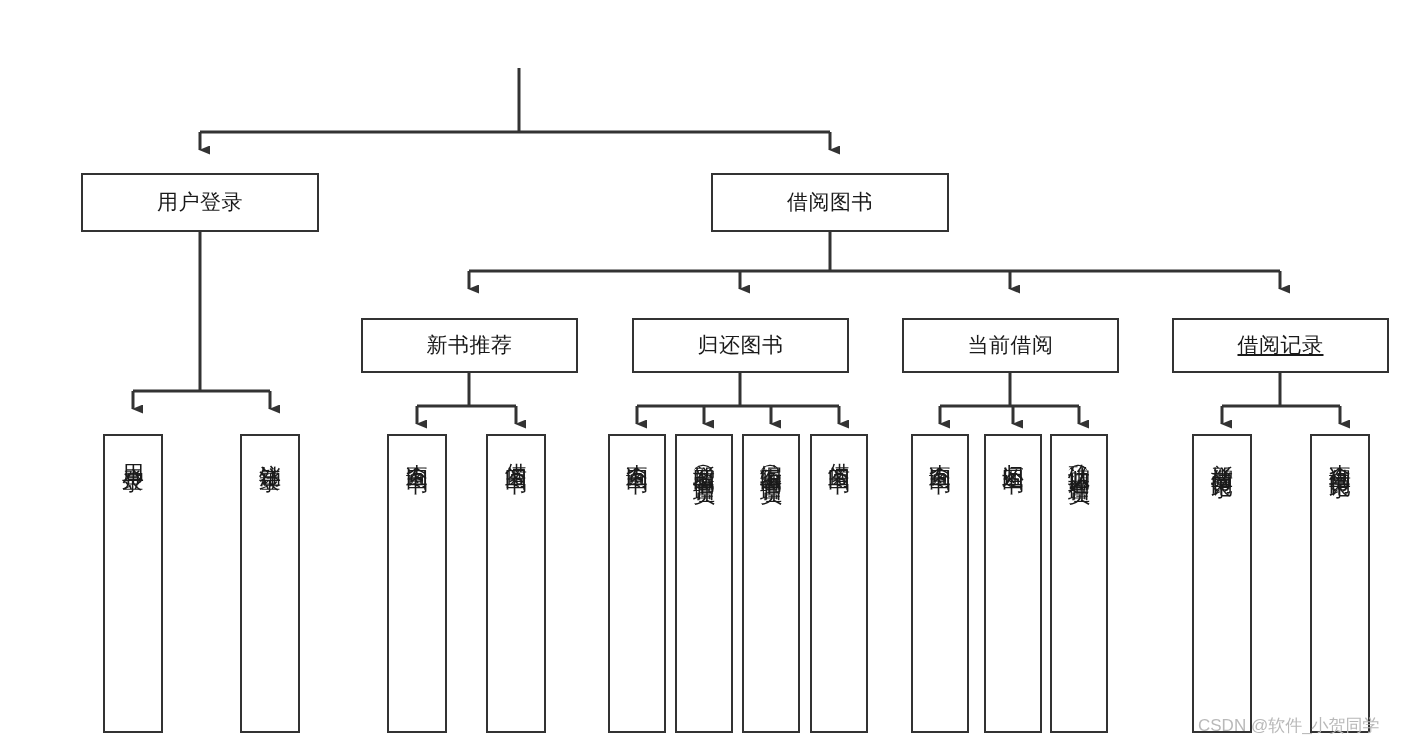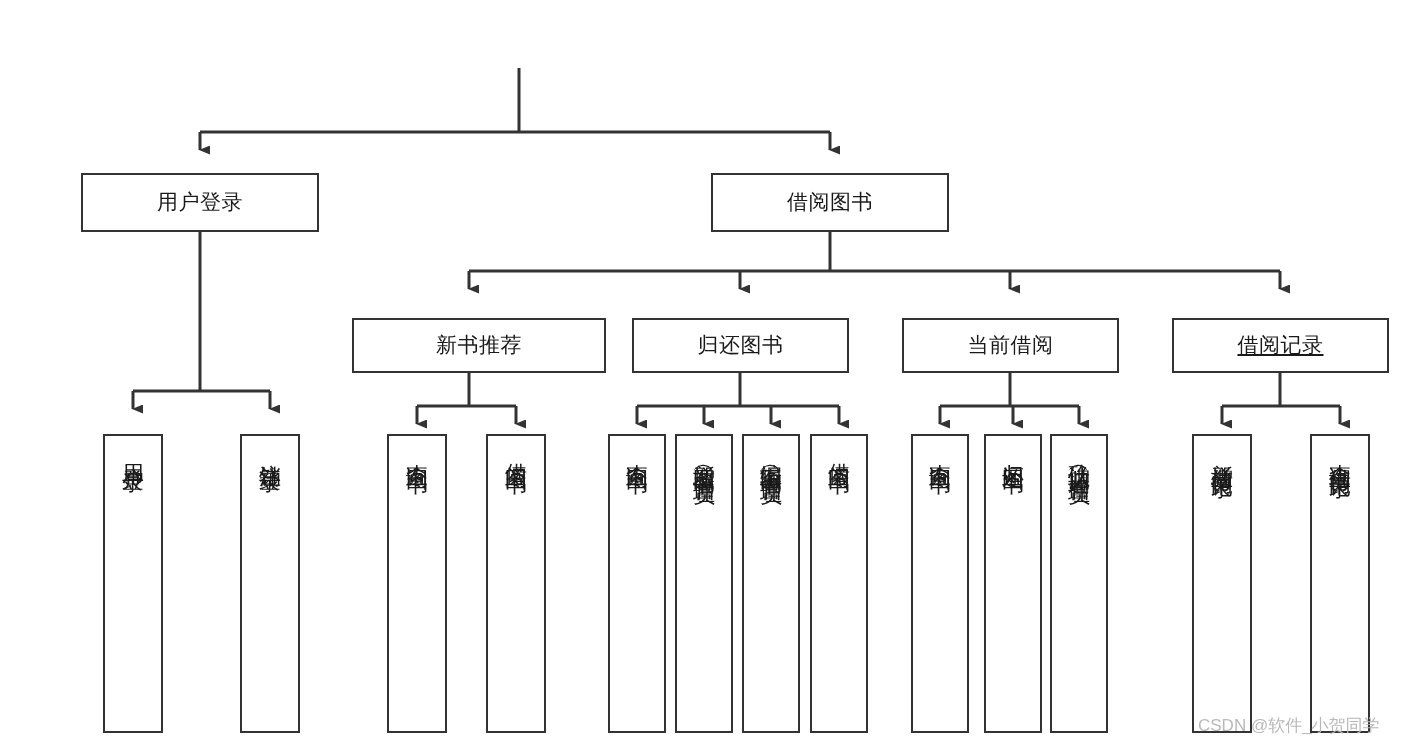--- a/index.html
+++ b/index.html
@@ -121,21 +121,21 @@
   </svg>
 
 
   <div class="node horiz" id="node-l2-0" style="left: 81px; top: 173px; width: 238px; height: 59px;">
     <span class="label">用户登录</span>
   </div>
   <div class="node horiz" id="node-l2-1" style="left: 711px; top: 173px; width: 238px; height: 59px;">
     <span class="label">借阅图书</span>
   </div>
 
-  <div class="node horiz" id="node-l3-0" style="left: 352px; top: 318px; width: 254px; height: 55px; align-items: center;">
+  <div class="node horiz" id="node-l3-0" style="left: 361px; top: 318px; width: 217px; height: 55px; align-items: center;">
     <span class="label">新书推荐</span>
   </div>
   <div class="node horiz" id="node-l3-1" style="left: 632px; top: 318px; width: 217px; height: 55px;">
     <span class="label">归还图书</span>
   </div>
   <div class="node horiz" id="node-l3-2" style="left: 902px; top: 318px; width: 217px; height: 55px;">
     <span class="label">当前借阅</span>
   </div>
   <div class="node horiz" id="node-l3-3" style="left: 1172px; top: 318px; width: 217px; height: 55px; text-decoration: underline;">
     <span class="label">借阅记录</span>

